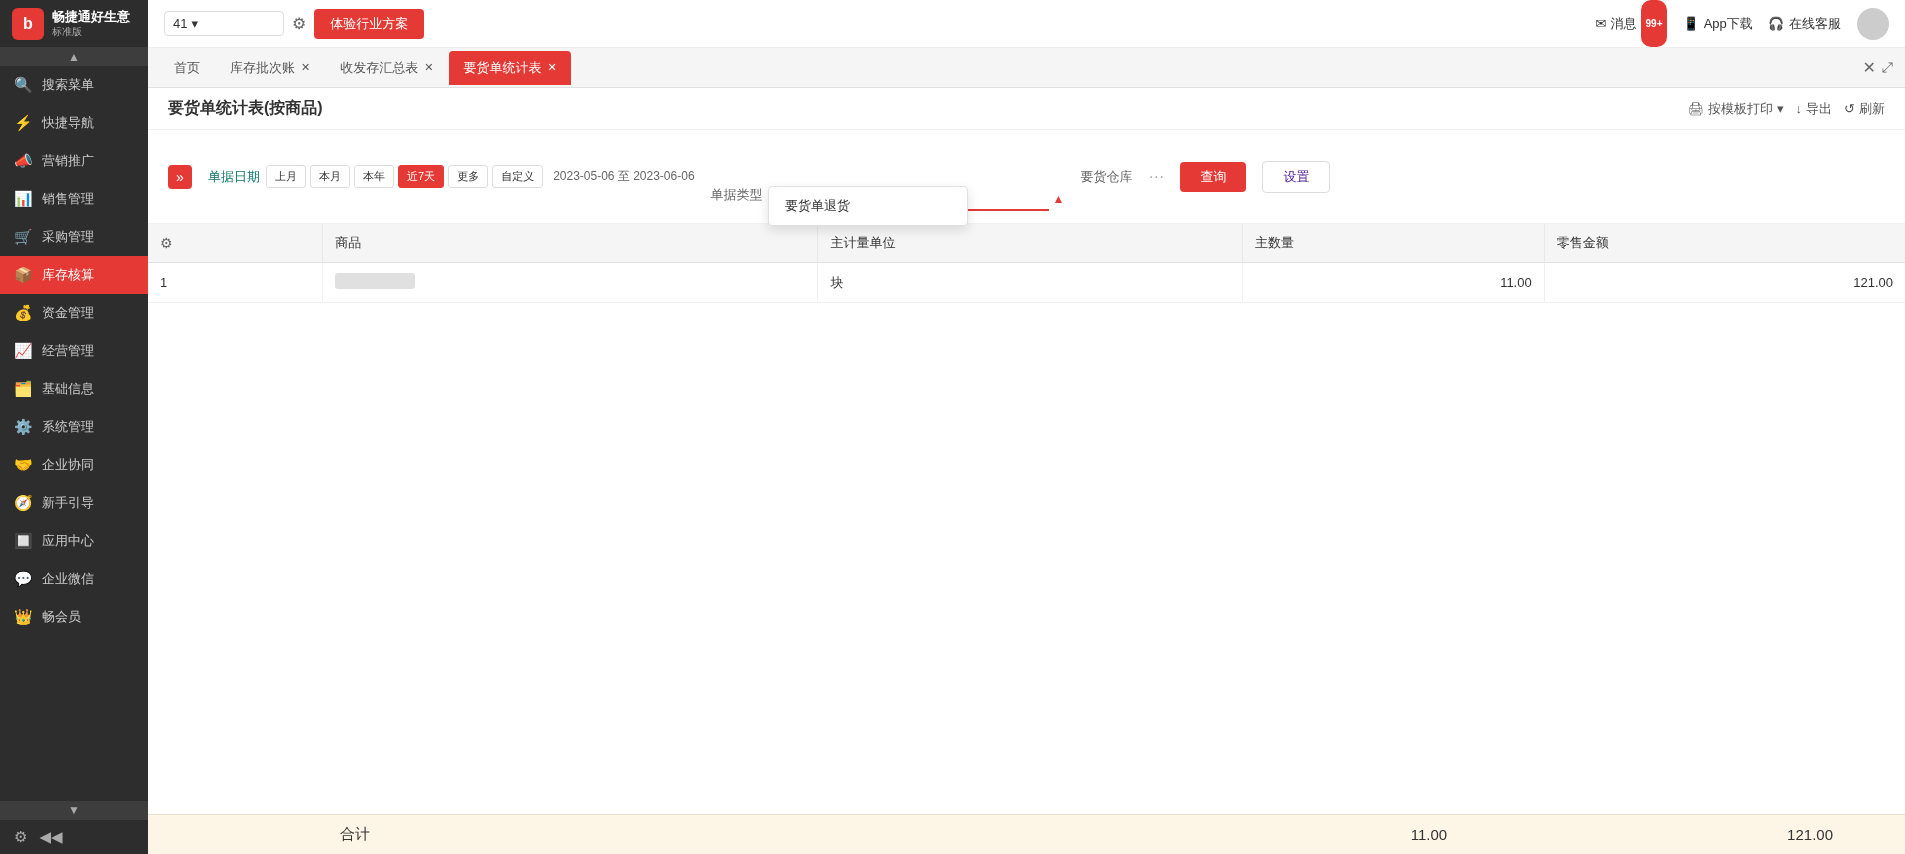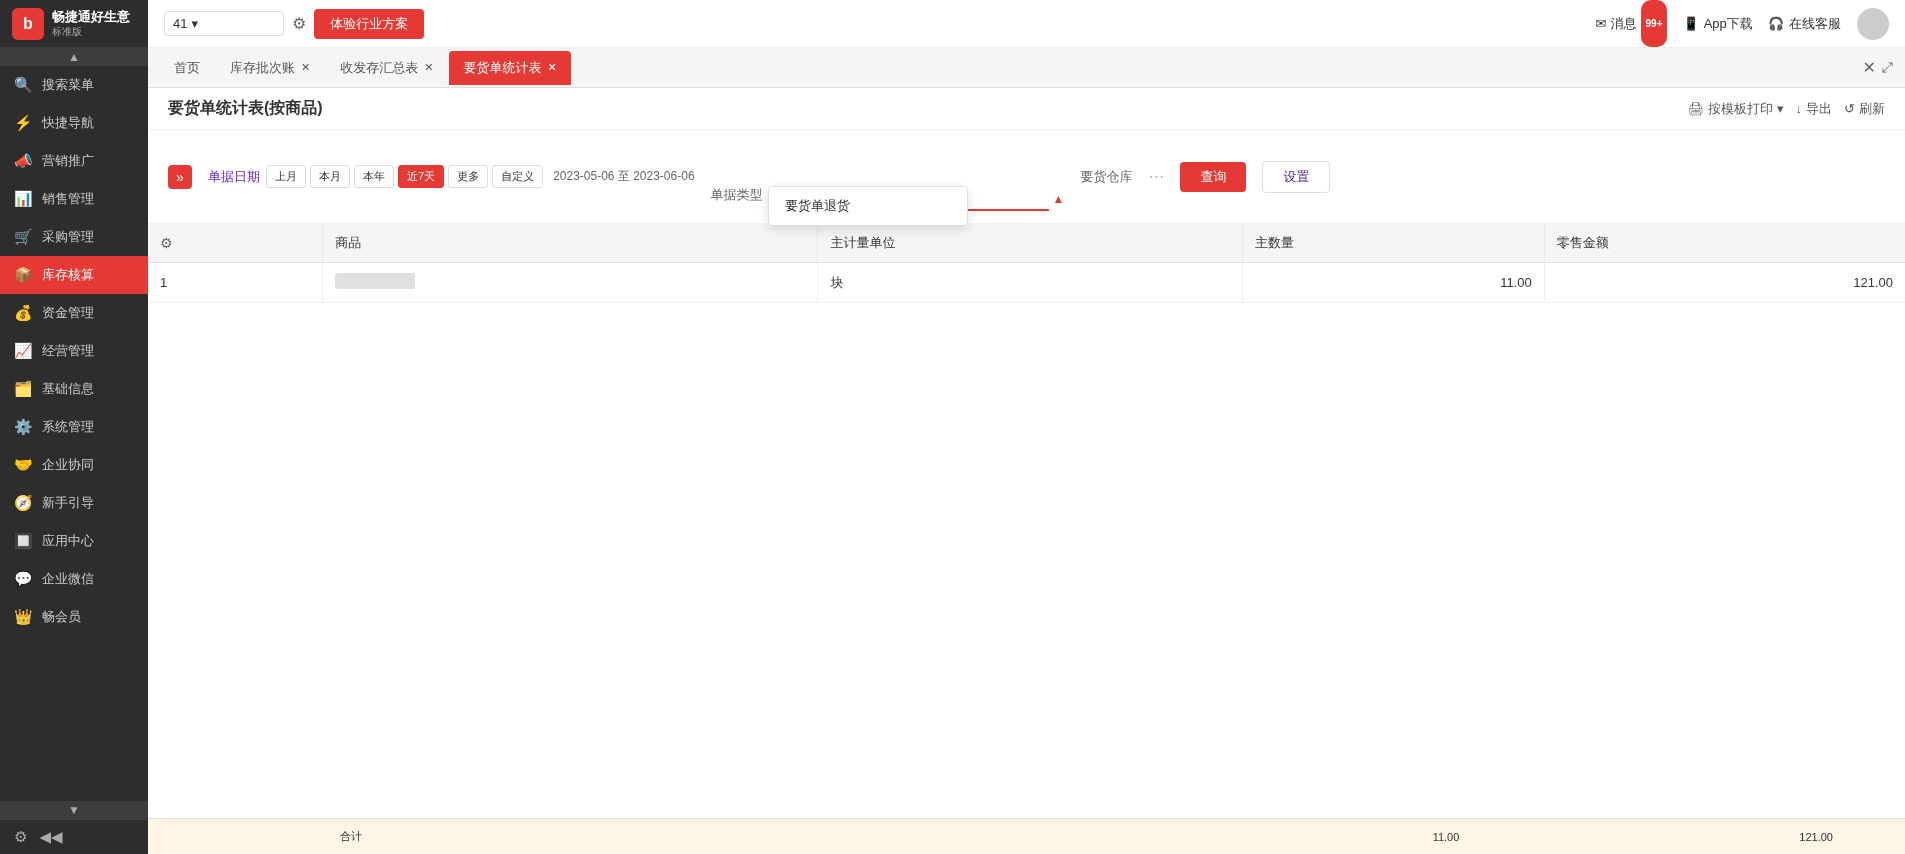--- a/index.html
+++ b/index.html
@@ -239,21 +239,21 @@
       align-items: center;
       justify-content: center;
       font-size: 14px;
       flex-shrink: 0;
     }
     .filter-group {
       display: flex;
       align-items: center;
       gap: 6px;
     }
-    .filter-label { color: #6d28d9; font-size: 13px; }
+    .filter-label { color: #0f766e; font-size: 13px; }
     .date-filter {
       display: flex;
       align-items: center;
       gap: 4px;
     }
     .date-btn {
       padding: 3px 8px;
       border: 1px solid #ddd;
       background: #fff;
       border-radius: 3px;
@@ -385,21 +385,21 @@
       width: 80px;
     }
 
     
     .table-footer {
       background: #fdf5e6;
       border-top: 1px solid #e8e0d0;
       display: flex;
       align-items: center;
       padding: 10px 12px;
-      font-size: 11px;
+      font-size: 15px;
       color: #333;
       margin-top: 8px;
     }
 
     .th-gear { font-size: 14px; cursor: pointer; color: #666; }
   </style>
 </head>
 <body>
 
 <div class="sidebar">

